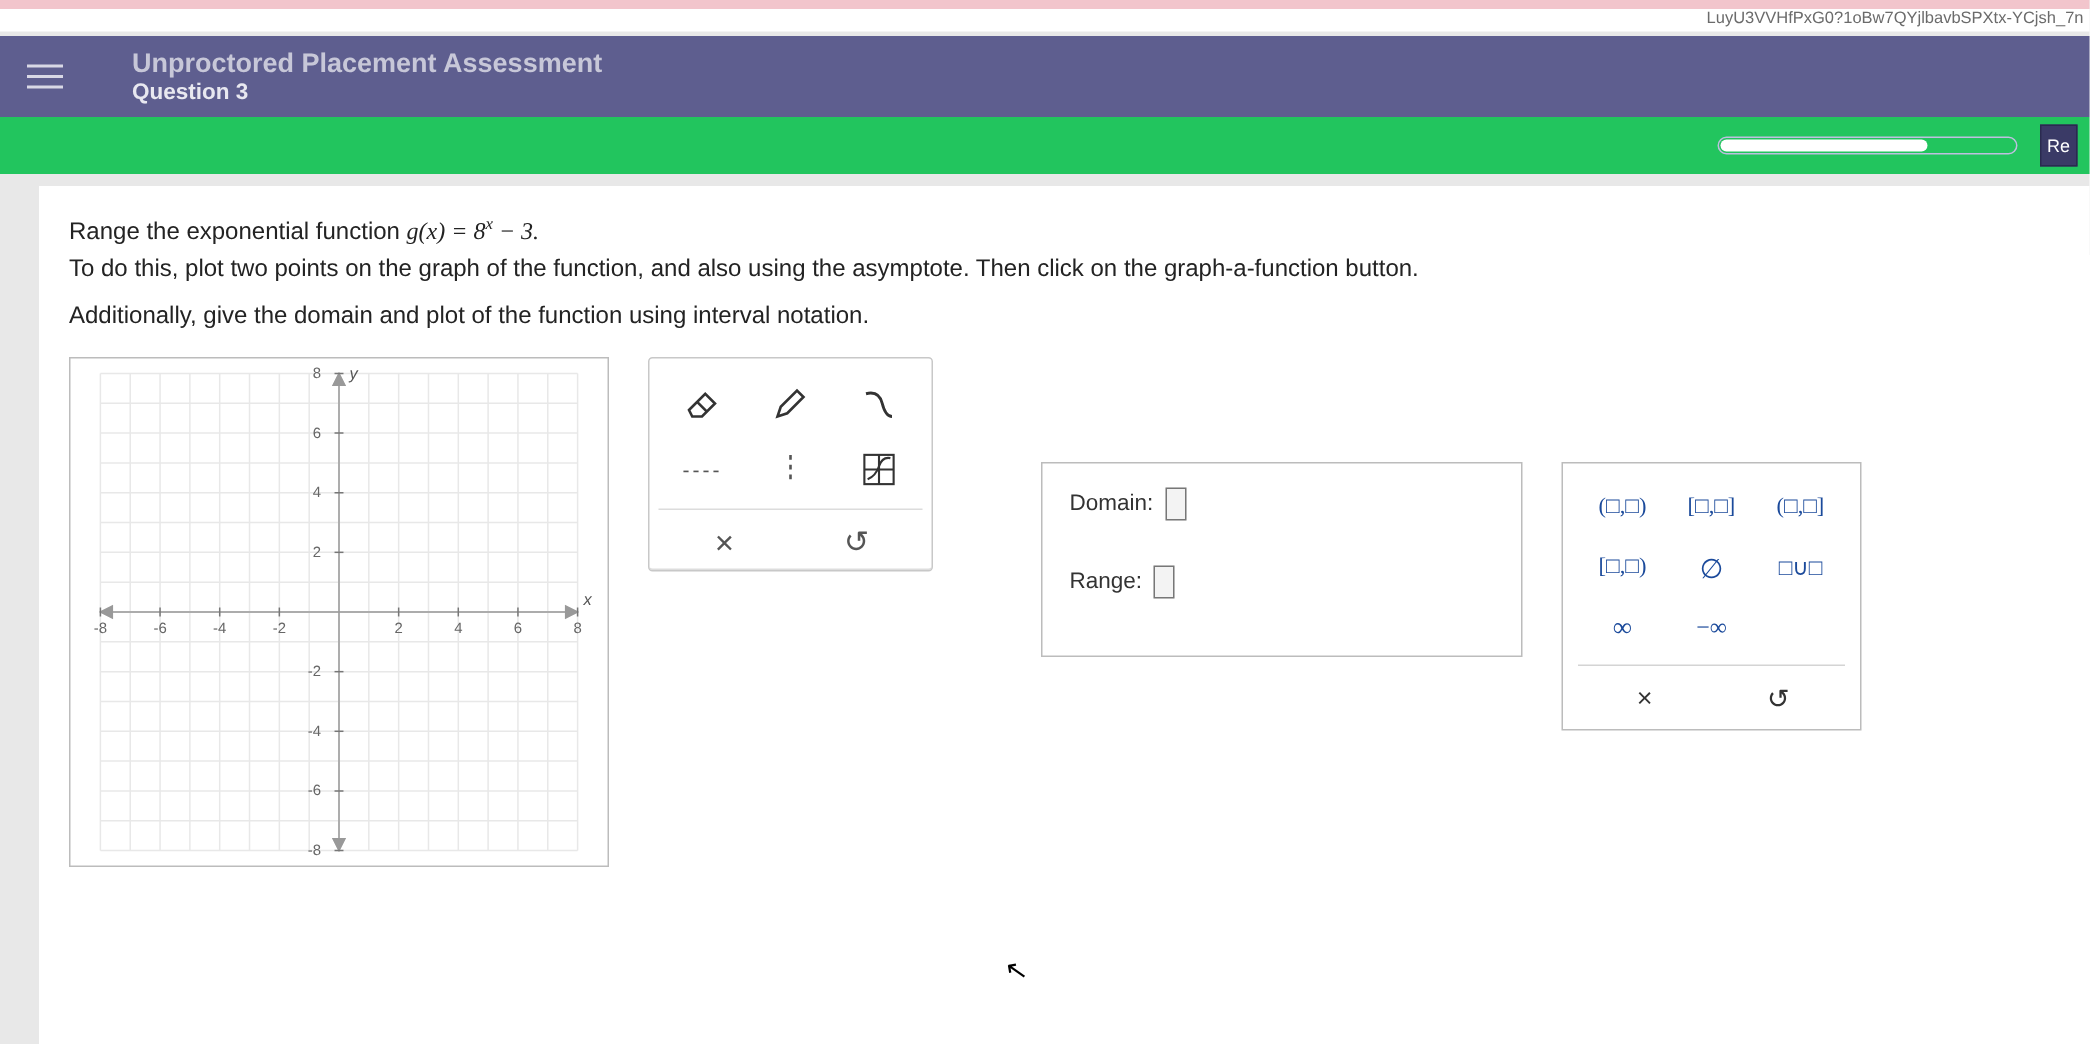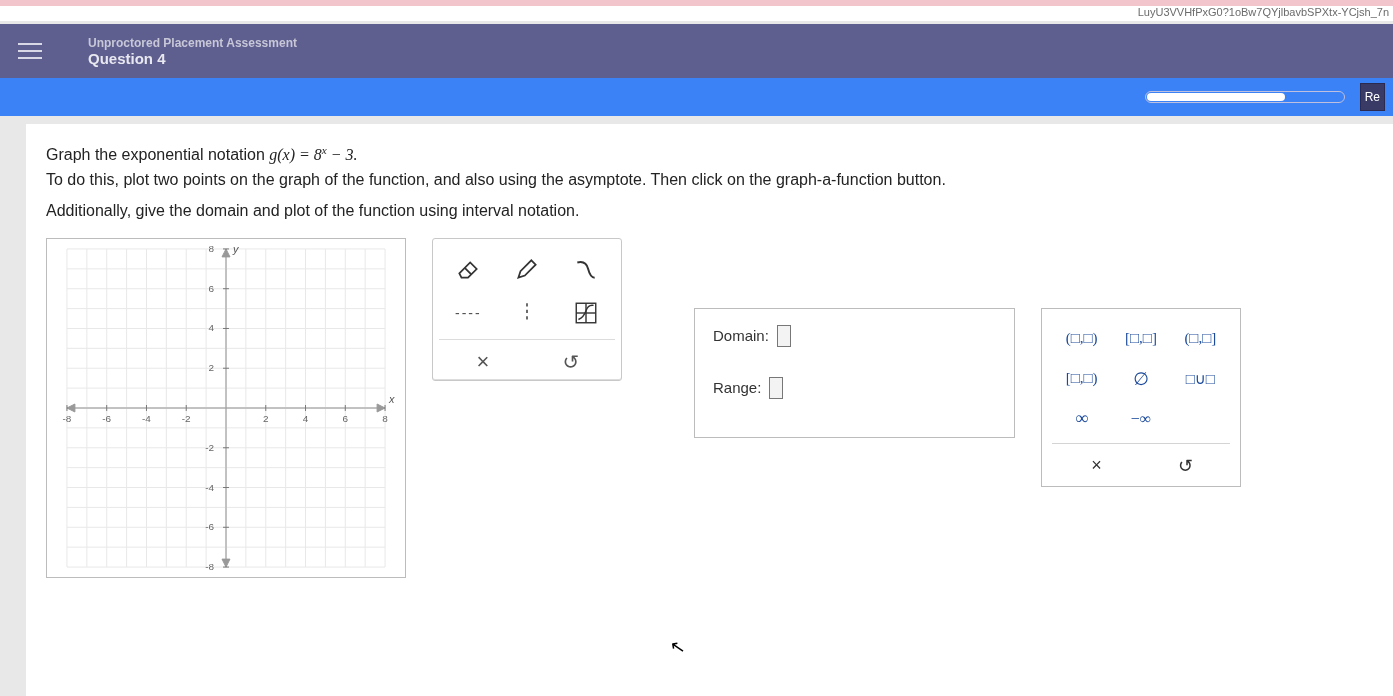--- a/index.html
+++ b/index.html
@@ -21,25 +21,25 @@
 }
 .header {
   position: absolute; top: 24px; left: 0; right: 0; height: 54px;
   background: #5e5e8f; color: #d8d8e6; display: flex; align-items: center;
   padding-left: 18px;
 }
 .menu-icon { width: 40px; height: 40px; display: flex; flex-direction: column;
   justify-content: center; gap: 5px; cursor: pointer; }
 .menu-icon span { display: block; width: 24px; height: 2px; background: #d8d8e6; }
 .title-block { margin-left: 30px; }
-.title-block .t1 { font-size: 12px; font-weight: bold; color: #c7c7d8; }
+.title-block .t1 { font-size: 18px; font-weight: bold; color: #c7c7d8; }
 .title-block .t2 { font-size: 15px; font-weight: bold; color: #e8e8f0; }
 .subheader {
   position: absolute; top: 78px; left: 0; right: 0; height: 38px;
-  background: #3b82f6; display: flex; align-items: center; justify-content: flex-end;
+  background: #22c55e; display: flex; align-items: center; justify-content: flex-end;
   padding-right: 8px; gap: 15px;
 }
 .progress { width: 200px; height: 12px; border: 1px solid #bfbfe0;
   border-radius: 7px; background: transparent; position: relative; }
 .progress-fill { position: absolute; left: 1px; top: 1px; bottom: 1px;
   width: 70%; background: #fff; border-radius: 5px; }
 .side-btn { background: #3a3a66; color: #fff; font-size: 12px;
   padding: 6px 4px; border: 1px solid #2a2a50; cursor: pointer; }
 .content {
   position: absolute; top: 124px; left: 26px; right: 0; bottom: 0;
@@ -87,35 +87,35 @@
 <div class="url-bar">LuyU3VVHfPxG0?1oBw7QYjlbavbSPXtx-YCjsh_7n</div>
 
 <div class="header">
   <div class="menu-icon">
     <span></span>
       <span></span>
       <span></span>
   </div>
   <div class="title-block">
     <div class="t1">Unproctored Placement Assessment</div>
-    <div class="t2">Question 4</div>
+    <div class="t2">Question 3</div>
   </div>
 </div>
 
 <div class="subheader">
   <div class="progress">
     <div class="progress-fill"></div>
   </div>
   <div class="side-btn">Re</div>
 </div>
 
 <div class="content">
   <div class="prompt">
     <div>
-      <span>Graph the exponential notation </span>
+      <span>Range the exponential function </span>
       <span class="fn">
         <span>g(x) = 8</span><span class="sup">x</span><span> − 3.</span>
       </span>
     </div>
     <div>To do this, plot two points on the graph of the function, and also using the asymptote. Then click on the graph-a-function button.</div>
     <div style="margin-top:6px">Additionally, give the domain and plot of the function using interval notation.</div>
   </div>
 
   <div class="work-row">
 

